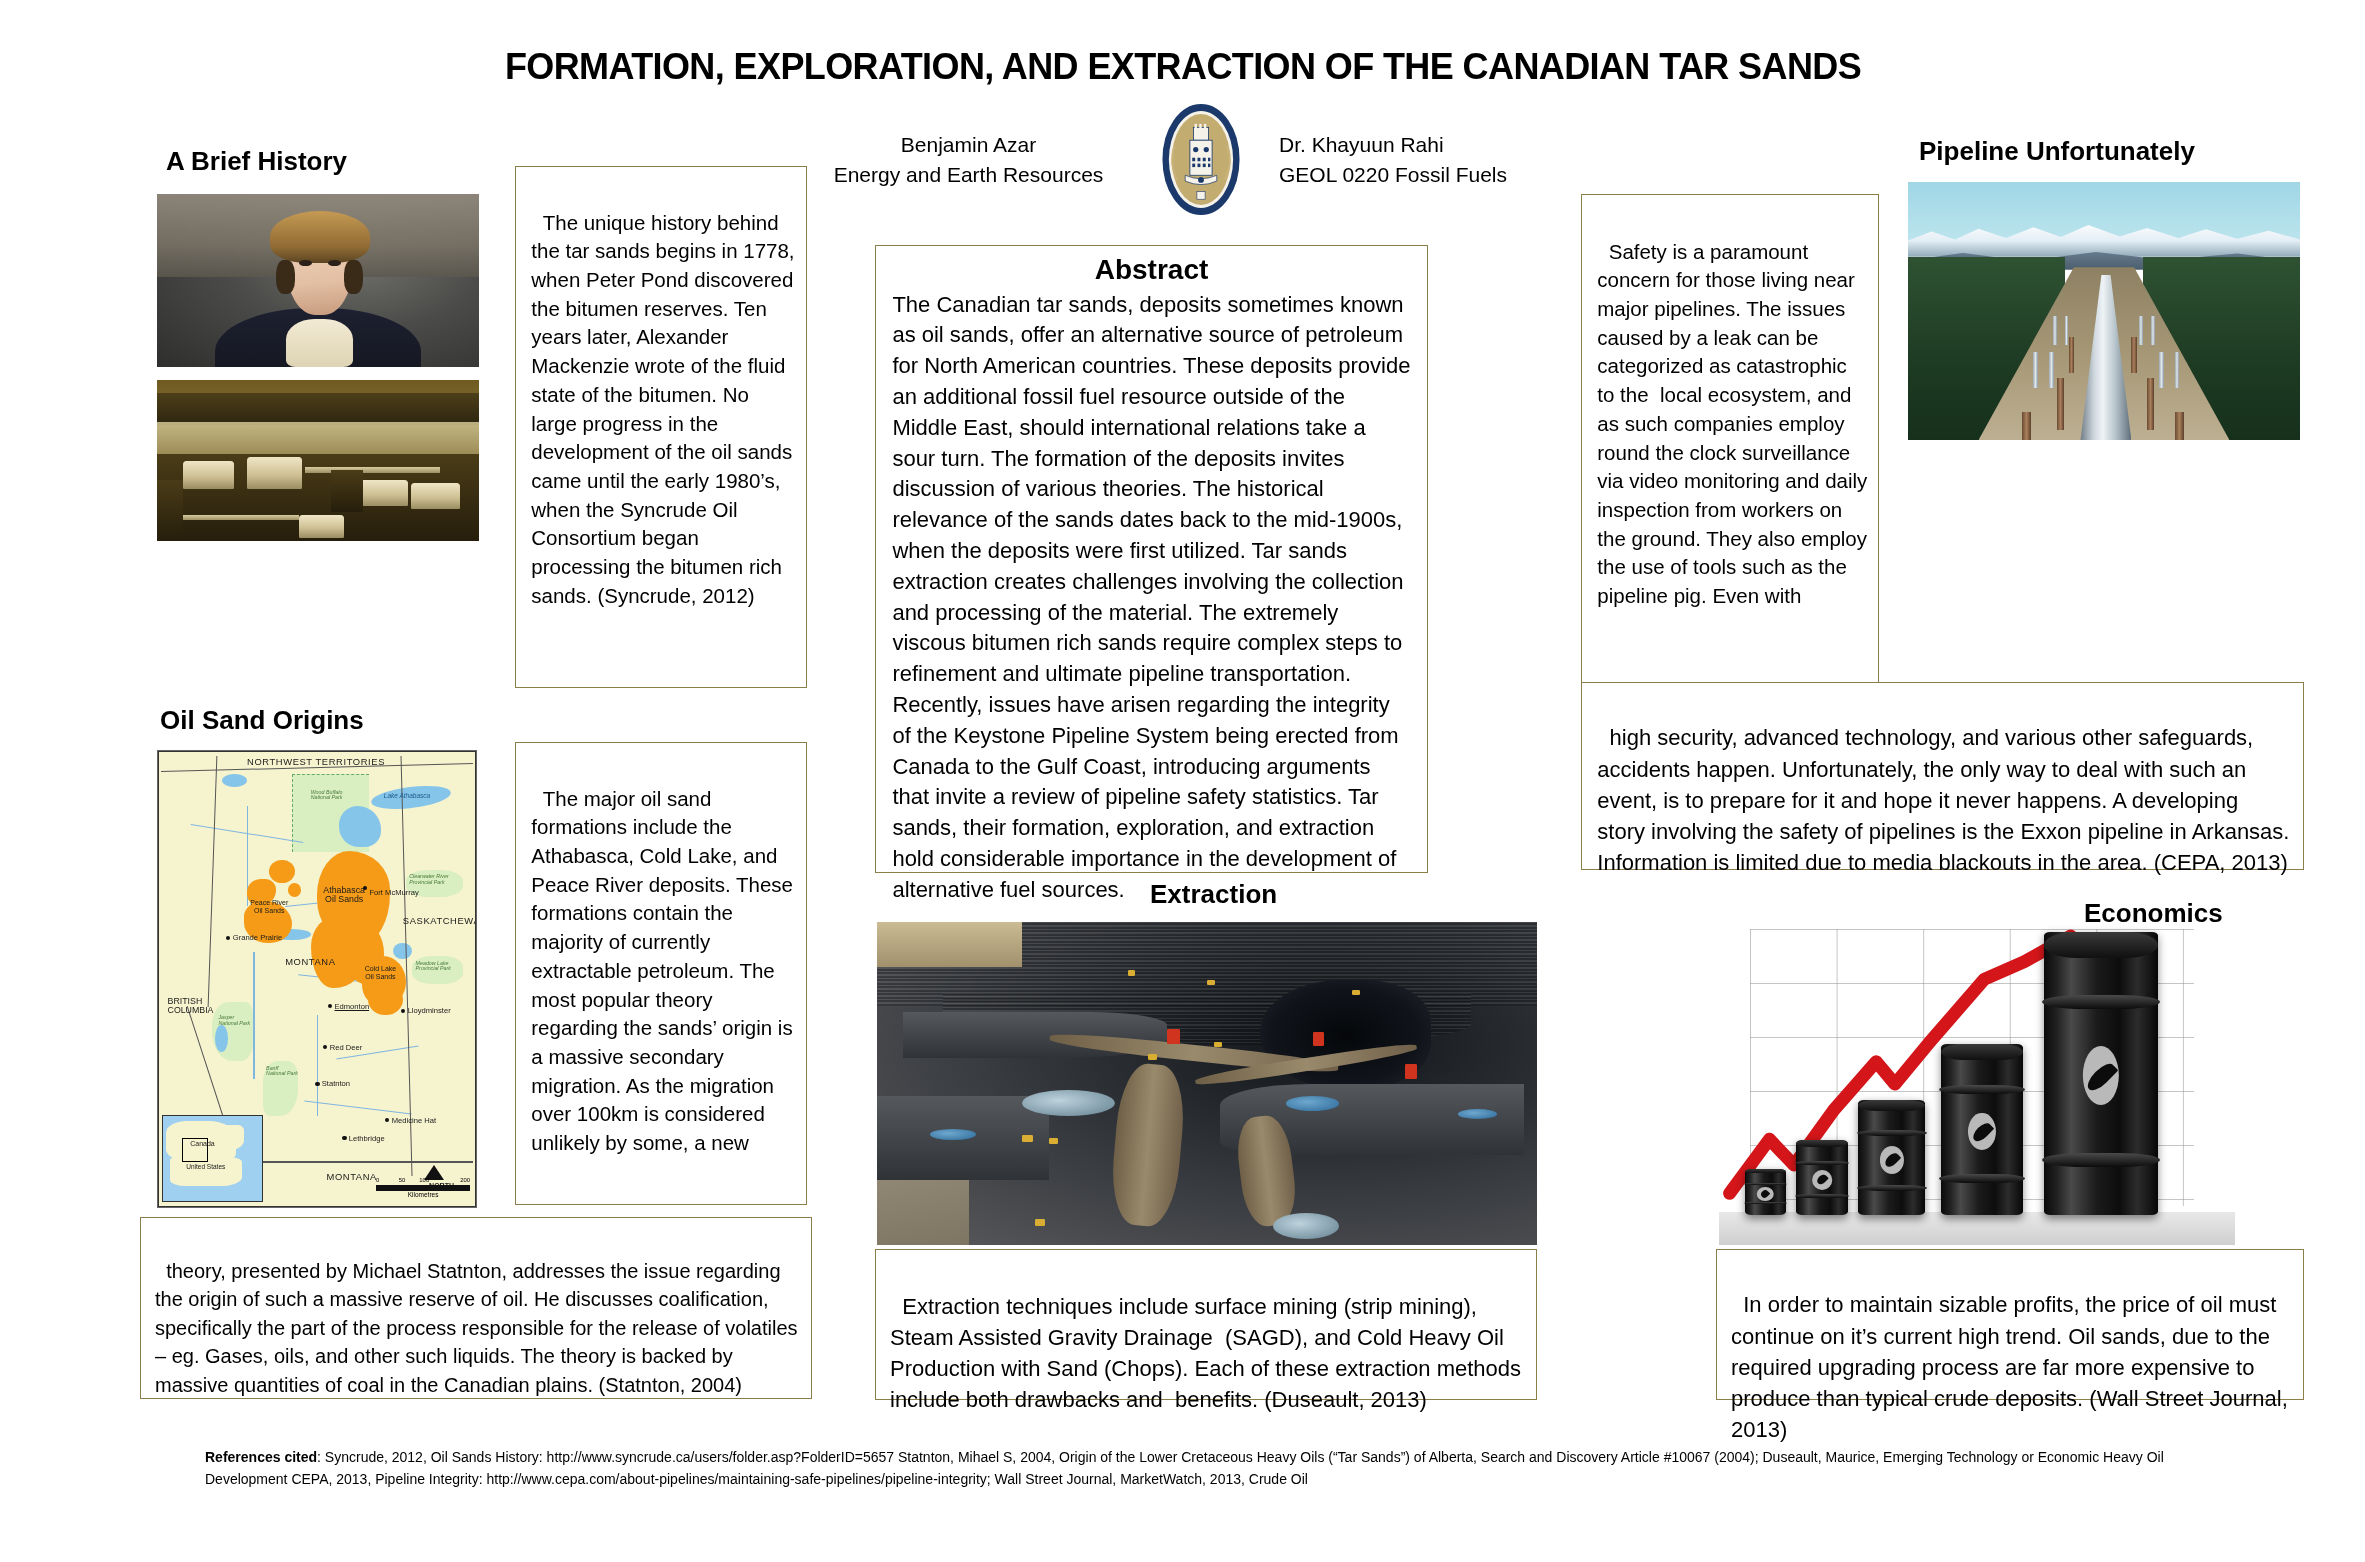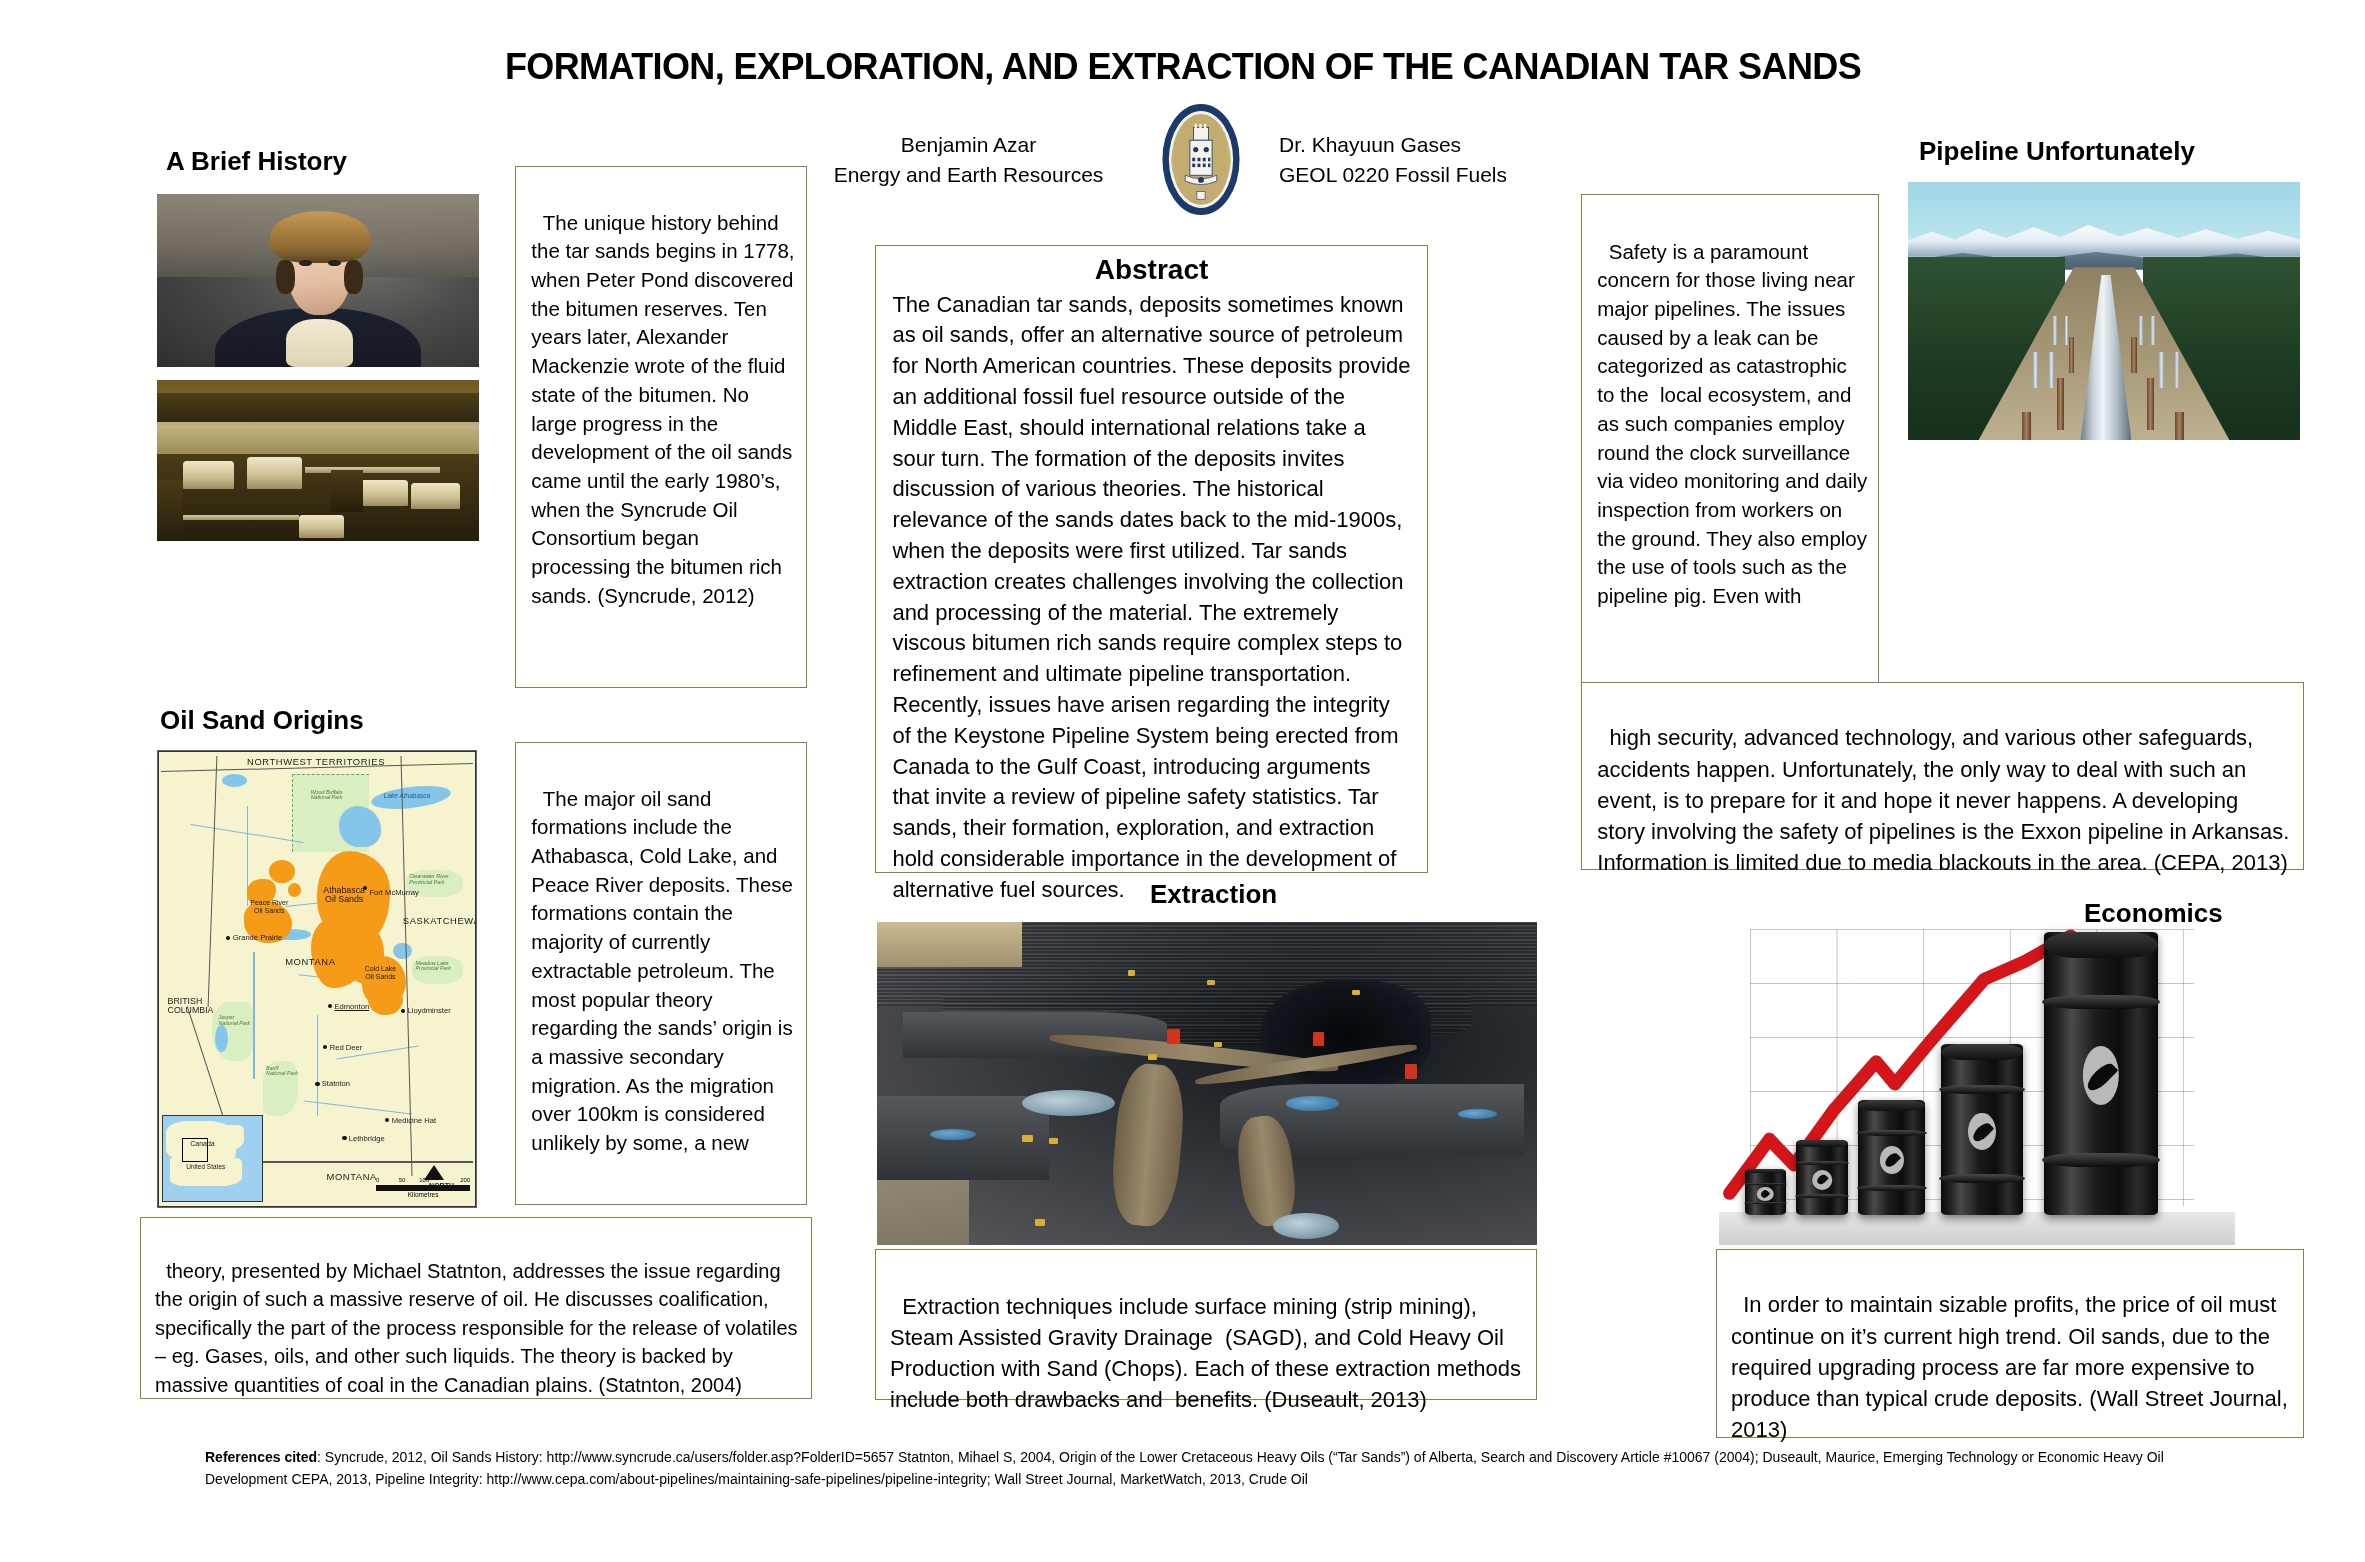--- a/index.html
+++ b/index.html
@@ -135,21 +135,21 @@
   }
   #box-pipeline-bot {
     top: 682px; left: 1581px; width: 723px; height: 188px;
     padding: 8.2px 11.7px 5.9px 15.3px;
   }
   #head-economics { top: 898px; left: 2036px; }
   #graphic-economics {
     top: 916px; left: 1719px; width: 516px; height: 329px;
   }
   #box-economics {
-    top: 1249px; left: 1716px; width: 588px; height: 189px;
+    top: 1249px; left: 1716px; width: 588px; height: 151px;
     padding: 8.2px 11.7px 4.7px 14px;
   }
 
   
   #references {
     top: 1447px; left: 205px; width: 1983px;
     font-size: 14px;
     line-height: 1.55;
     font-family: "Liberation Sans Narrow", "Liberation Sans", sans-serif;
   }
@@ -406,21 +406,21 @@
 <body>
 
 <div class="abs" id="poster-title">FORMATION, EXPLORATION, AND EXTRACTION OF THE CANADIAN TAR SANDS</div>
 
 <div class="abs" id="author-left">
   <div>Benjamin Azar</div>
   <div>Energy and Earth Resources</div>
 </div>
 
 <div class="abs" id="author-right">
-  <div>Dr. Khayuun Gases</div>
+  <div>Dr. Khayuun Rahi</div>
   <div>GEOL 0220 Fossil Fuels</div>
 </div>
 
 <div class="abs" id="pitt-seal">
   <svg viewBox="0 0 170 190" width="100" height="111">
     <ellipse cx="85" cy="95" rx="63" ry="92" fill="#1b3a6b"></ellipse>
     <ellipse cx="85" cy="95" rx="55" ry="83" fill="#f5f2ea"></ellipse>
     <ellipse cx="85" cy="95" rx="50" ry="78" fill="#c3ac70"></ellipse>
 
     <rect x="72" y="40" width="26" height="22" fill="#f5f2ea" stroke="#1b3a6b" stroke-width="1.4"></rect>

